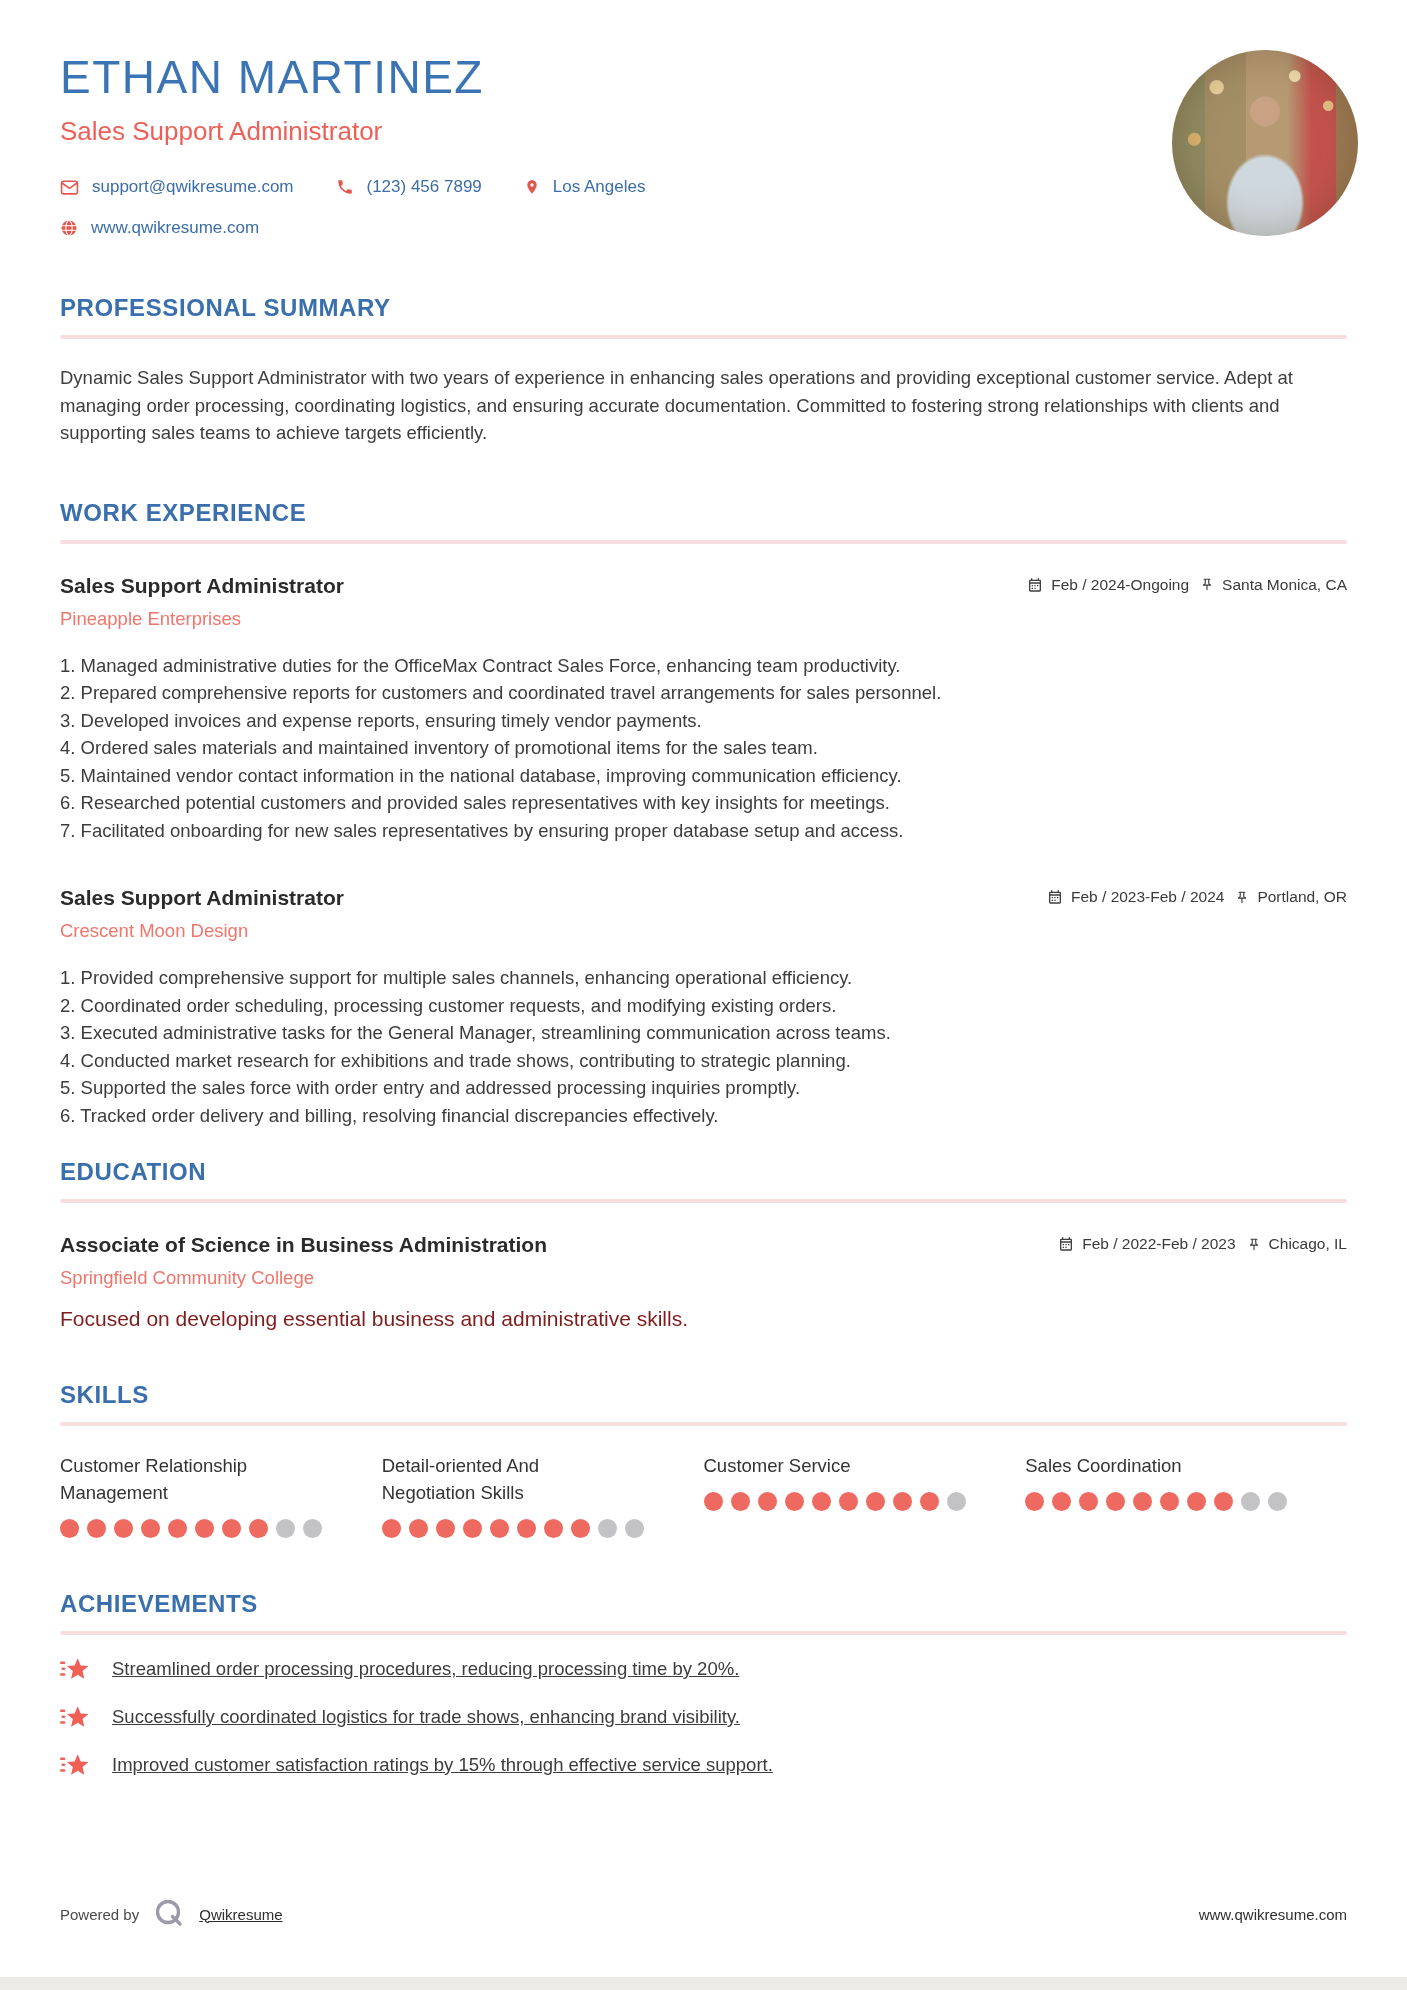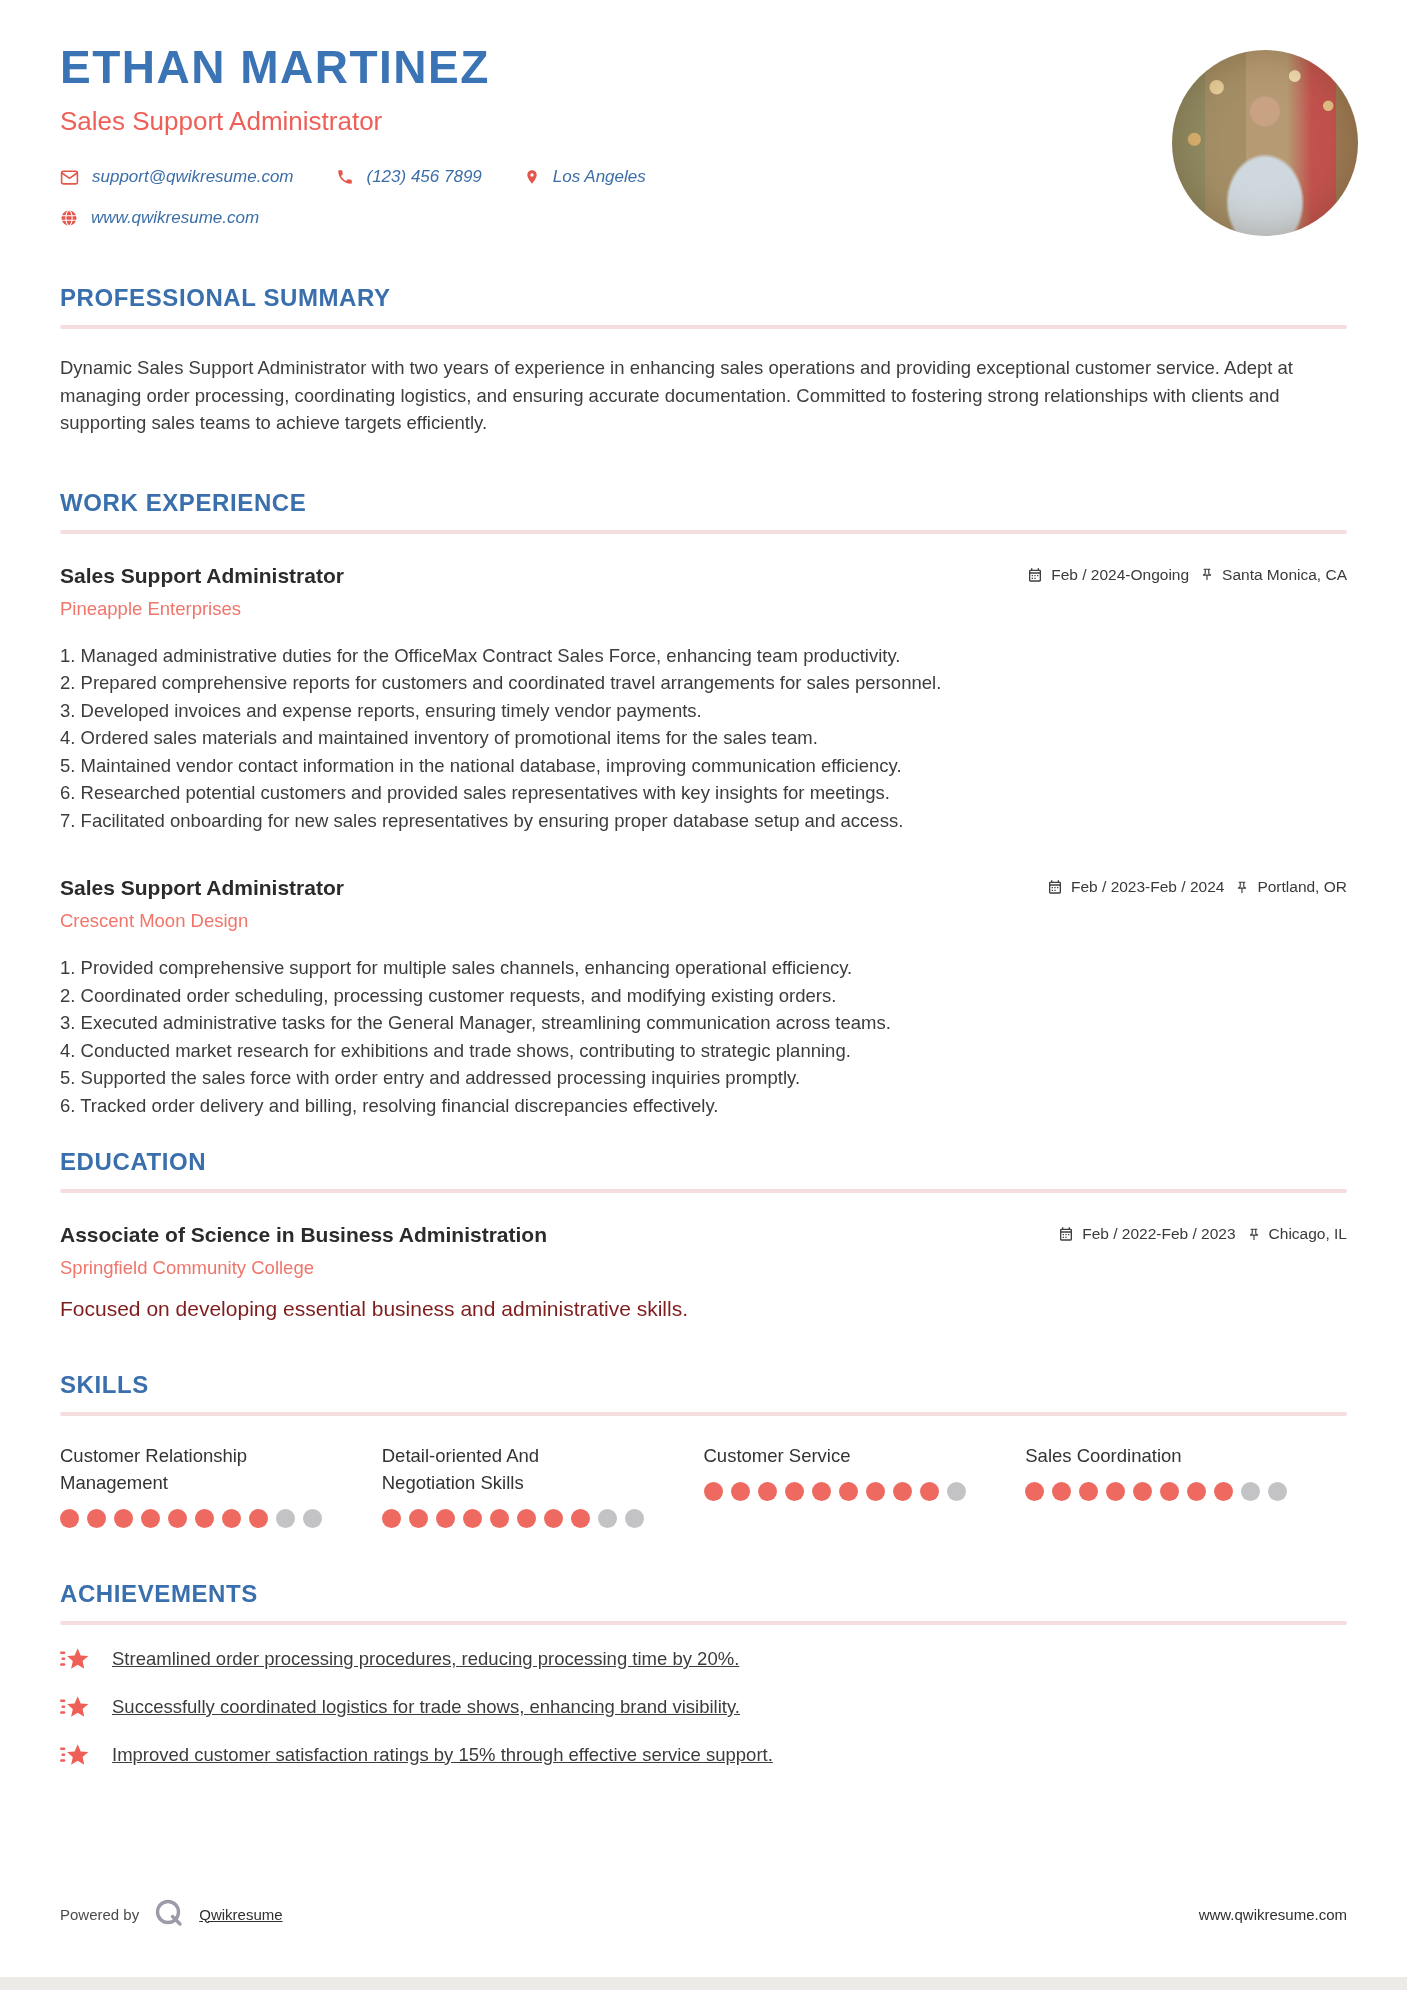--- a/index.html
+++ b/index.html
@@ -1,23 +1,23 @@
 <!DOCTYPE html>
 <html><head>
 <meta charset="utf-8">
 <style>
   * { margin:0; padding:0; box-sizing:border-box; }
   html,body { background:#ffffff; }
   body { font-family:"Liberation Sans", sans-serif; color:#3d3d3d; }
   .page { position:relative; width:1407px; height:1990px; background:#ffffff; padding:0 60px; overflow:hidden; }
 
   
-  .name { padding-top:40px; font-size:46px; font-weight:700; letter-spacing:1.5px; color:#3b74b4; }
+  .name { padding-top:50px; font-size:46px; font-weight:400; letter-spacing:1.5px; color:#3b74b4; }
   .job-title { margin-top:12px; font-size:26px; font-weight:500; color:#ee6057; }
-  .contact-row { margin-top:30px; display:flex; align-items:center; gap:14px;font-style:italic; }
+  .contact-row { margin-top:30px; display:flex; align-items:center; gap:14px; }
   .contact-row.second { margin-top:21px; }
   .contact-group { display:flex; align-items:center; gap:13px; margin-right:28px; }
   .contact-text { font-size:17px; color:#3b6ea8; }
   .icon-coral { color:#e4554c; }
   .icon-dark { color:#3e3e3e; }
 
   .photo { position:absolute; left:1172px; top:50px; width:186px; height:186px; border-radius:50%;
     background:
       radial-gradient(circle 26px at 50% 33%, #c9a183 0 55%, transparent 60%),
       radial-gradient(ellipse 58px 72px at 50% 82%, #cfd8de 0 62%, transparent 68%),

